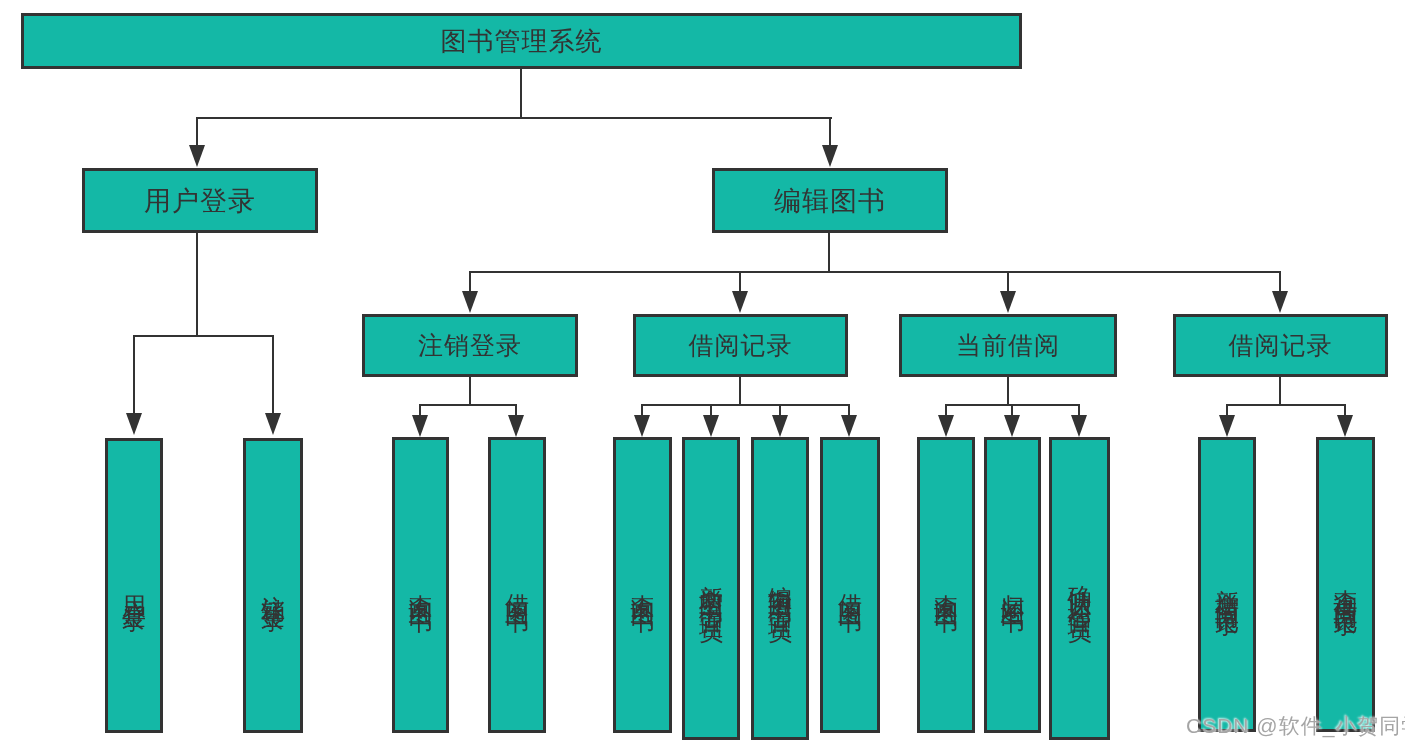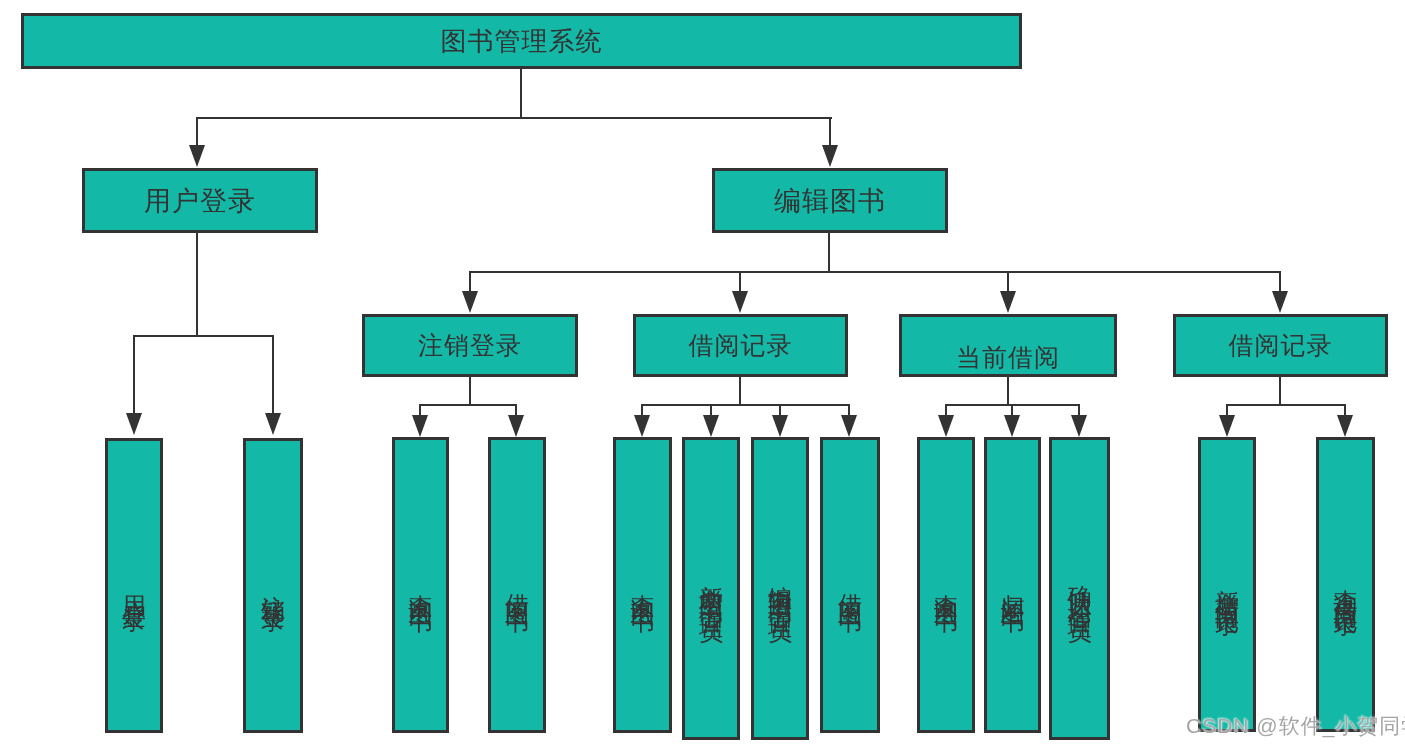--- a/index.html
+++ b/index.html
@@ -22,21 +22,21 @@
     position:absolute;box-sizing:border-box;
     background:#14b8a6;border:3px solid var(--line);
     display:flex;align-items:center;justify-content:center;
     font-size:25px;letter-spacing:1px;
   }
   .b-root{left:21px;top:13px;width:1001px;height:56px;font-size:26px;}
   .b-l2a{left:82px;top:168px;width:236px;height:65px;font-size:27px;}
   .b-l2b{left:712px;top:168px;width:236px;height:65px;font-size:27px;}
   .b-l3a{left:362px;top:314px;width:216px;height:63px;}
   .b-l3b{left:633px;top:314px;width:215px;height:63px;}
-  .b-l3c{left:899px;top:314px;width:218px;height:63px;align-items:flex-end;}
+  .b-l3c{left:899px;top:314px;width:218px;height:63px;}
   .b-l3d{left:1173px;top:314px;width:215px;height:63px;}
   
   .vbox span{
     writing-mode:vertical-lr;
     text-orientation:mixed;
     font-size:24px;
     letter-spacing:5px;
     line-height:1;
   }
   .v-ul1{left:105px;top:438px;width:58px;height:295px;}

